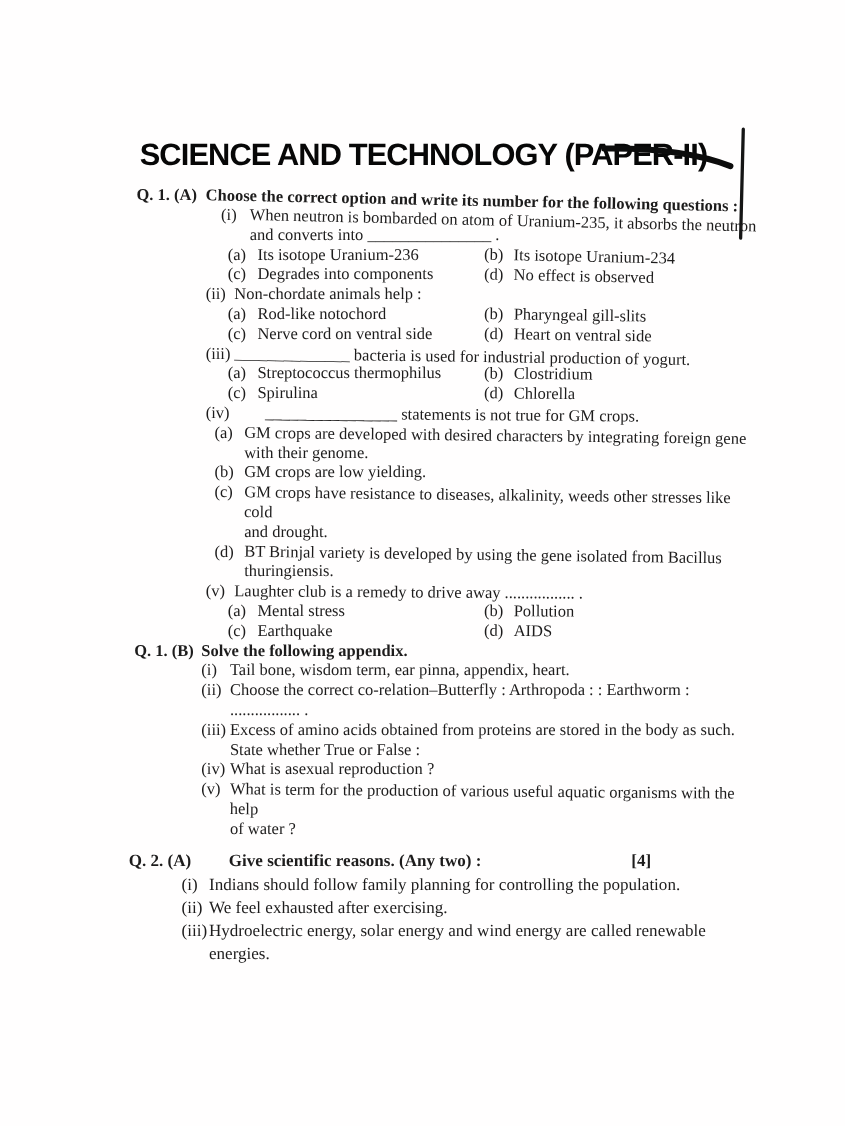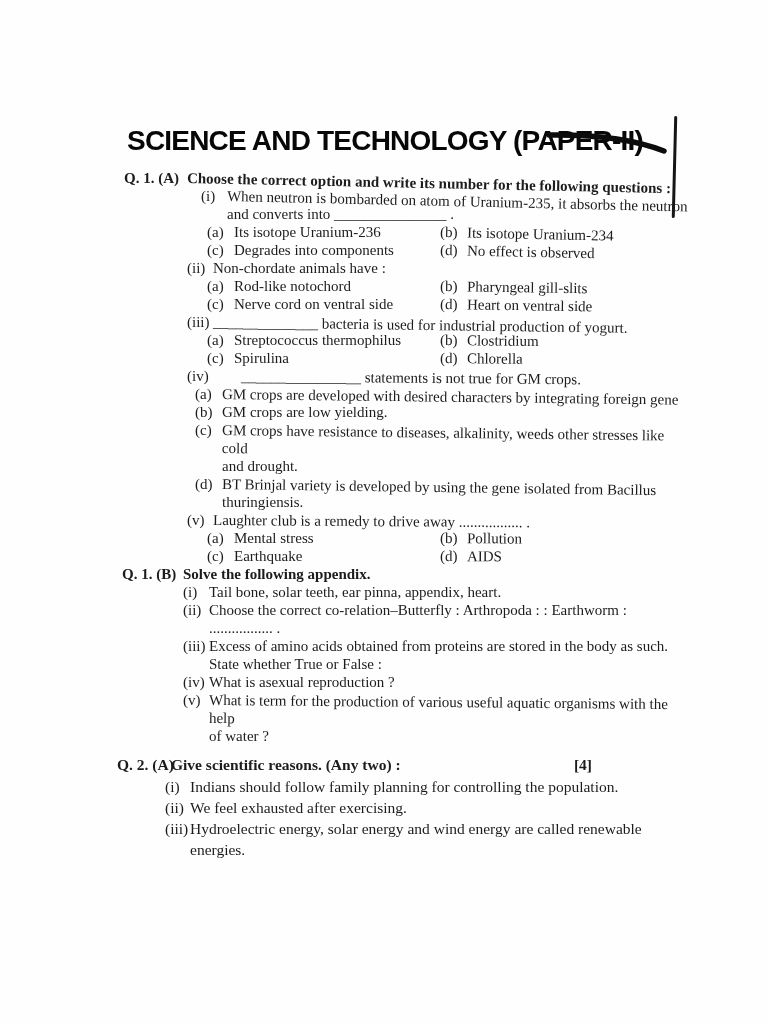--- a/index.html
+++ b/index.html
@@ -42,21 +42,21 @@
   
   .r4{transform:rotate(.4deg);transform-origin:0 50%;}
   .r5{transform:rotate(.5deg);transform-origin:0 50%;}
   .r6{transform:rotate(.6deg);transform-origin:0 50%;}
   .r7{transform:rotate(.7deg);transform-origin:0 50%;}
   .r8{transform:rotate(.8deg);transform-origin:0 50%;}
   .r9{transform:rotate(.9deg);transform-origin:0 50%;}
   .r12{transform:rotate(1.2deg);transform-origin:0 50%;}
   .r13{transform:rotate(1.3deg);transform-origin:0 50%;}
   .q2{margin-top:9px;font-size:15.5px;line-height:21px;}
-  .q2 .qhead{display:flex;padding-left:6px;line-height:22px;}
+  .q2 .qhead{display:flex;padding-left:6px;line-height:22px;margin-left:37px;}
   .q2 .inum{width:25px;}
   .marks{margin-left:auto;margin-right:100px;font-weight:bold;}
   .line{display:block;}
 </style>
 </head>
 <body>
 
 <div class="page">
 
   <h1 class="title">SCIENCE AND TECHNOLOGY (PAPER-II)</h1>
@@ -94,21 +94,21 @@
             </div>
           <div class="opt r12">
               <span class="ok">(d)</span>
               <span>No effect is observed</span>
             </div>
         </div>
 
         <div class="item">
           <div class="inum">(ii)</div>
           <div class="itext">
-            <span class="line">Non-chordate animals have :</span>
+            <span class="line">Non-chordate animals help :</span>
           </div>
         </div>
         <div class="opts">
           <div class="opt">
               <span class="ok">(a)</span>
               <span>Rod-like notochord</span>
             </div>
           <div class="opt r9">
               <span class="ok">(b)</span>
               <span>Pharyngeal gill-slits</span>
@@ -151,20 +151,21 @@
         <div class="item">
           <div class="inum">(iv)</div>
           <div class="itext">
             <span class="line r5 indent28"><span class="blank">________________</span><span> statements is not true for GM crops.</span></span>
           </div>
         </div>
         <div class="subopt">
           <span class="sk">(a)</span>
           <span class="itext">
             <span class="line r7">GM crops are developed with desired characters by integrating foreign gene</span>
+            <span class="line">with their genome.</span>
           </span>
         </div>
         <div class="subopt">
           <span class="sk">(b)</span>
           <span class="itext">
             <span class="line">GM crops are low yielding.</span>
           </span>
         </div>
         <div class="subopt">
           <span class="sk">(c)</span>
@@ -210,21 +211,21 @@
     </div>
 
     <div class="qrow q1b">
       <div class="qlabel">Q. 1. (B)</div>
       <div class="qbody">
         <div class="qhead">Solve the following appendix.</div>
 
         <div class="item">
           <div class="inum">(i)</div>
           <div class="itext">
-            <span class="line">Tail bone, solar teeth, ear pinna, appendix, heart.</span>
+            <span class="line">Tail bone, wisdom term, ear pinna, appendix, heart.</span>
           </div>
         </div>
         <div class="item">
           <div class="inum">(ii)</div>
           <div class="itext">
             <span class="line">Choose the correct co-relation–Butterfly : Arthropoda : : Earthworm : ................. .</span>
           </div>
         </div>
         <div class="item">
           <div class="inum">(iii)</div>

